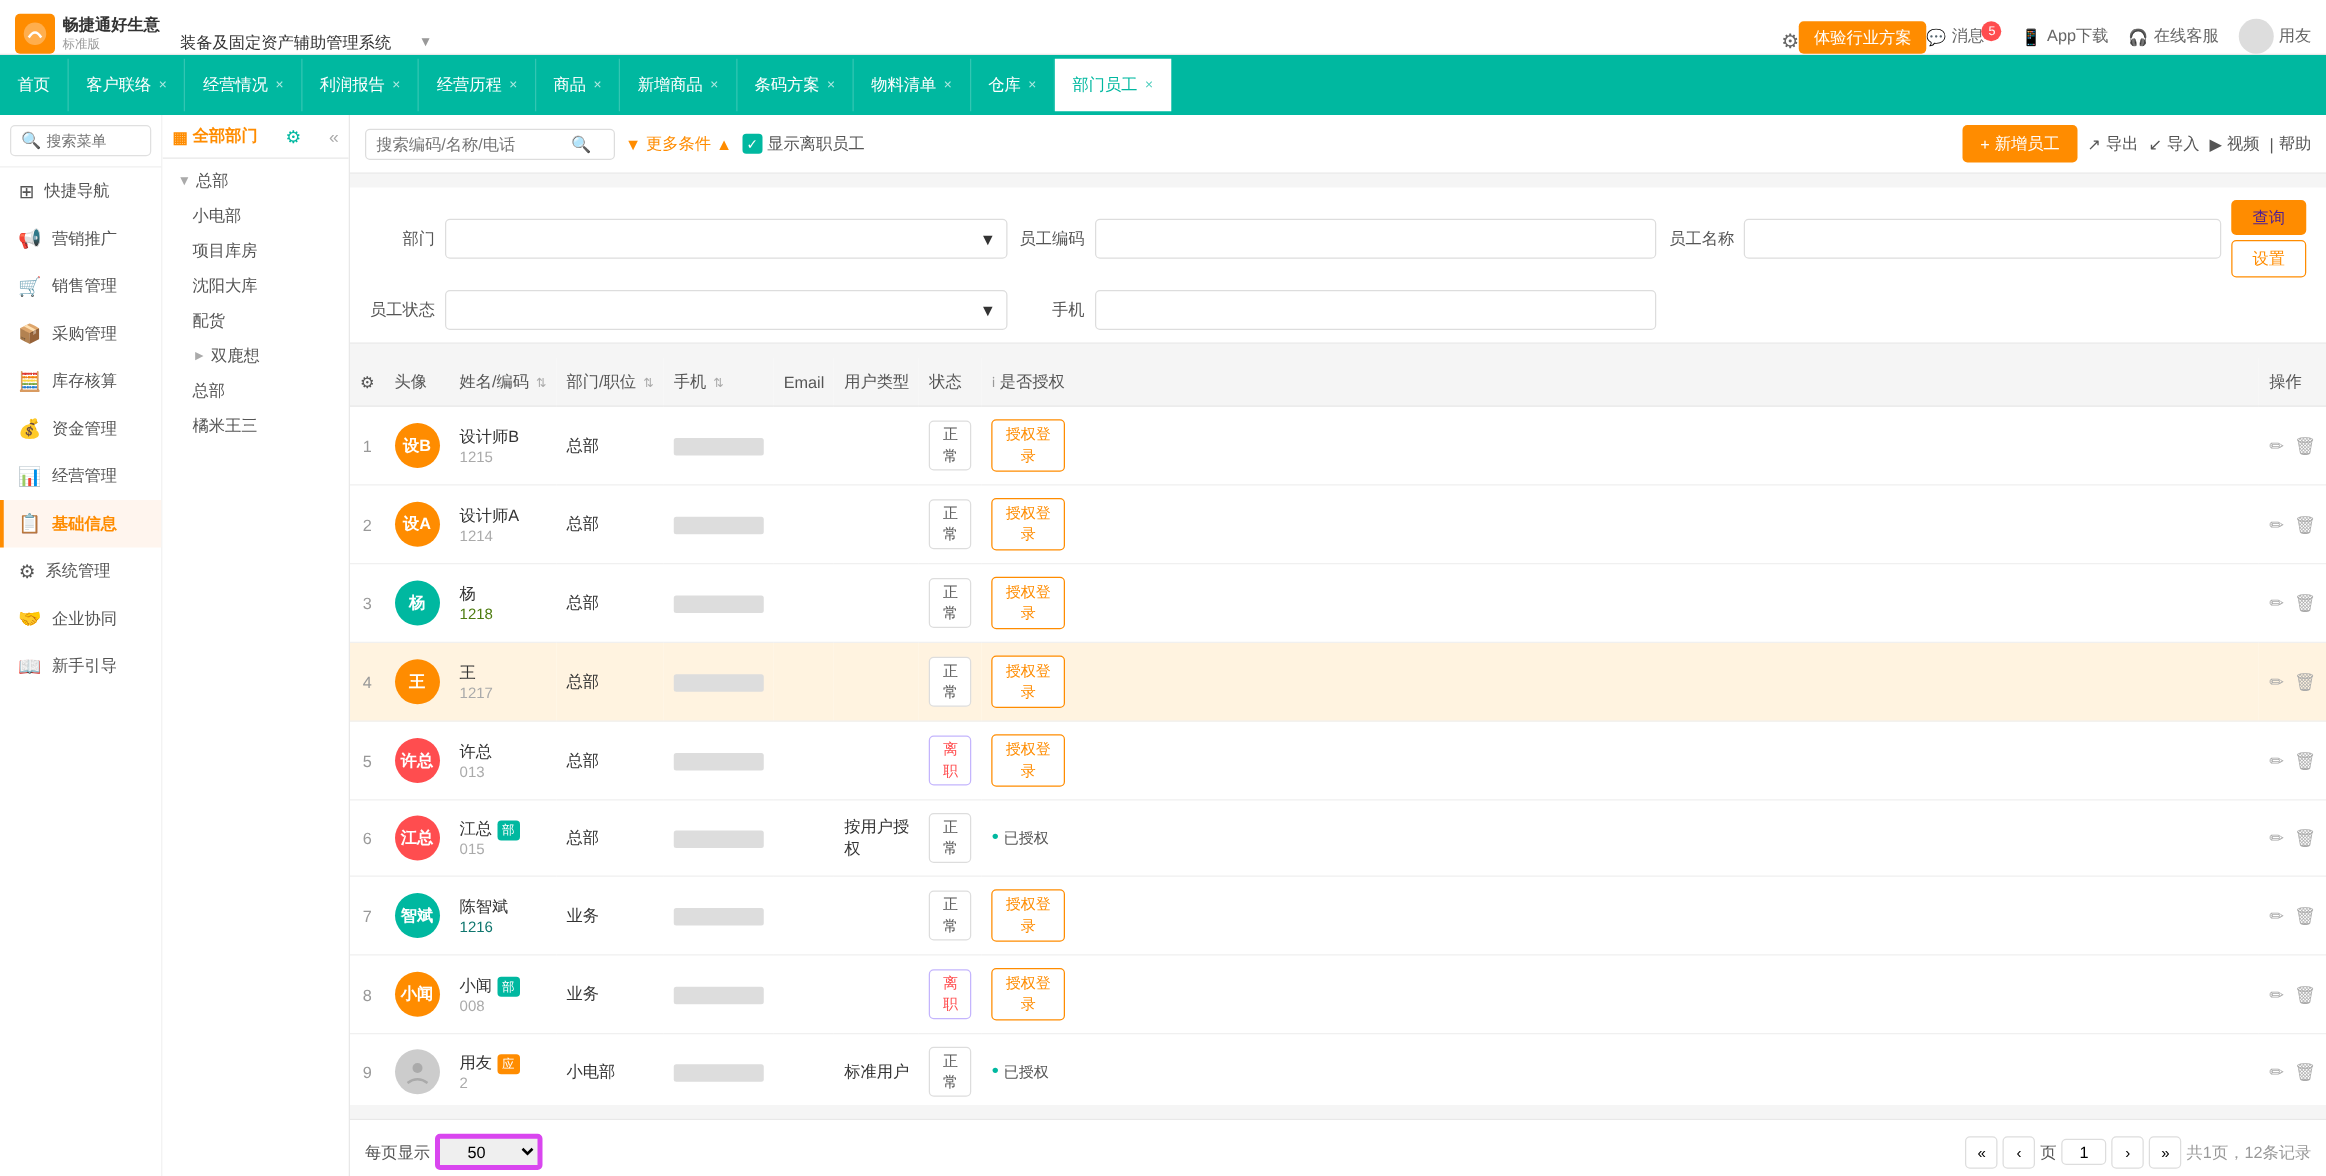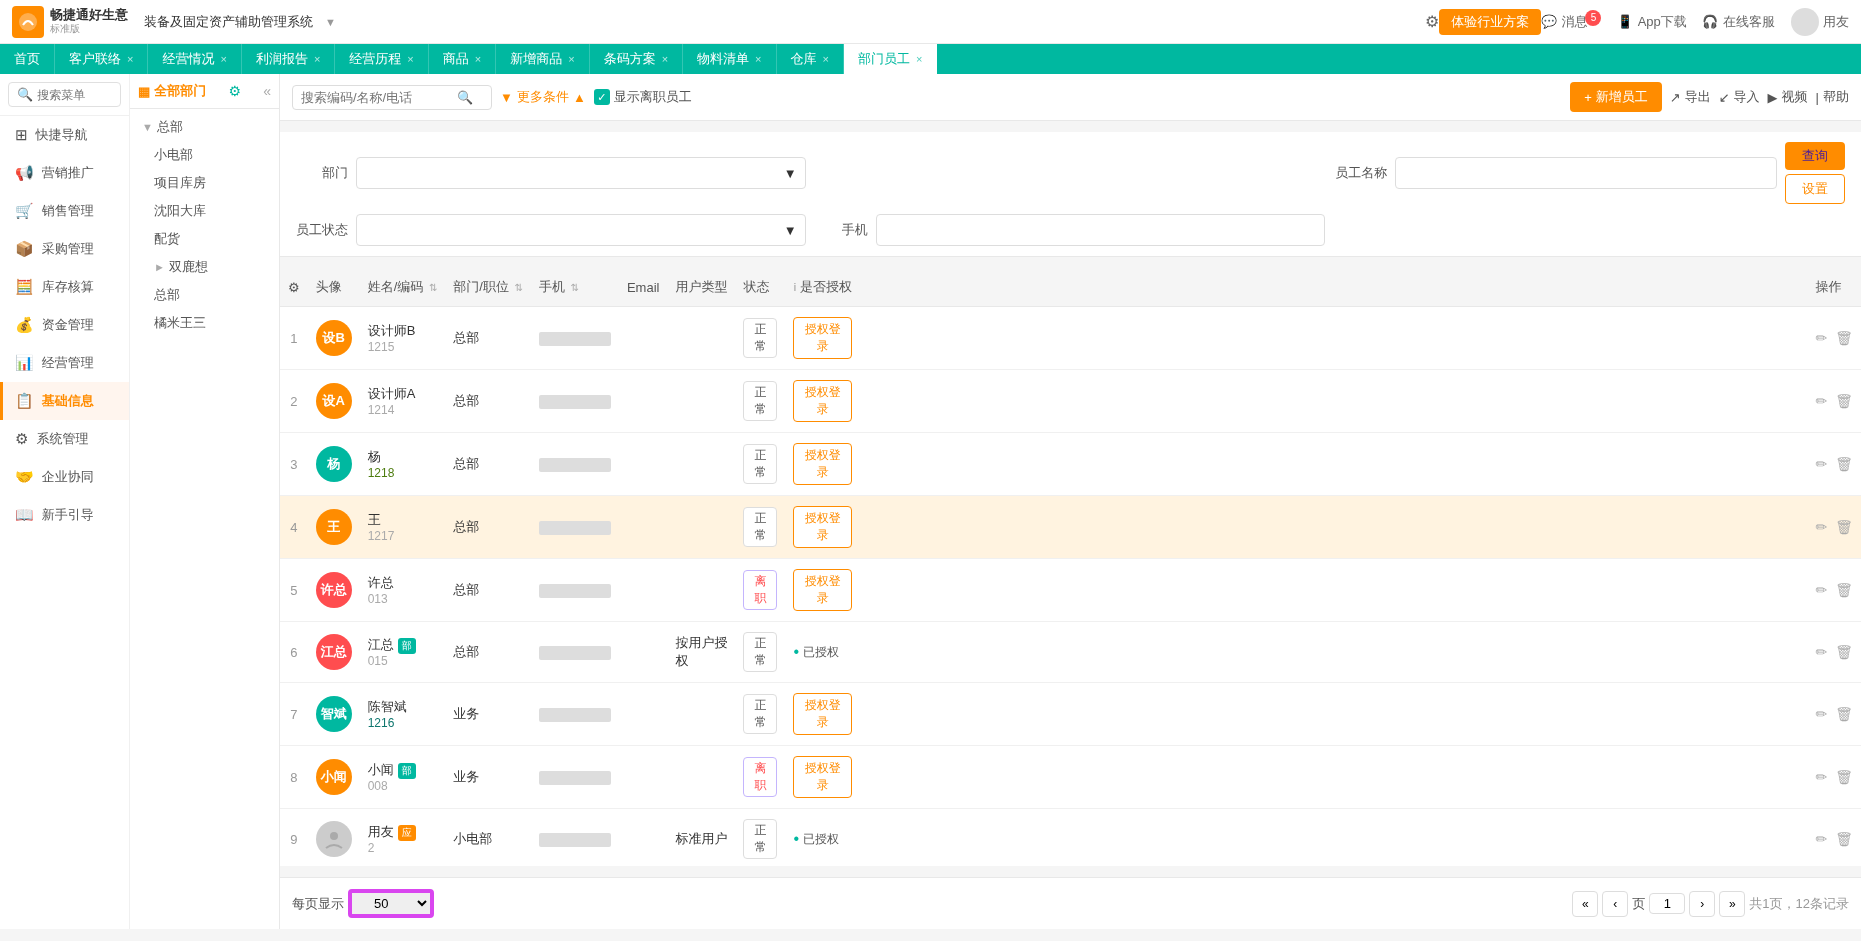--- a/index.html
+++ b/index.html
@@ -3,21 +3,21 @@
   <meta charset="utf-8">
   <style>
     * { box-sizing: border-box; margin: 0; padding: 0; }
     body { font-family: 'Microsoft YaHei', Arial, sans-serif; font-size: 13px; background: #f5f5f5; color: #333; }
 
     
     .top-header {
       height: 44px;
       background: #fff;
       display: flex;
-      align-items: center;
+      align-items: flex-end;
       padding: 0 12px;
       border-bottom: 1px solid #e8e8e8;
       position: relative;
     }
     .logo-area {
       display: flex;
       align-items: center;
       gap: 6px;
       min-width: 120px;
     }
@@ -30,21 +30,21 @@
       align-items: center;
       justify-content: center;
       color: #fff;
       font-size: 10px;
     }
     .logo-text { font-size: 13px; color: #333; font-weight: bold; line-height: 1.2; }
     .logo-sub { font-size: 10px; color: #999; }
     .system-title {
       display: flex;
       align-items: center;
-      gap: 12px;
+      gap: 22px;
       padding: 0 12px;
       font-size: 13px;
       color: #333;
       flex: 1;
     }
     .system-title .arrow { color: #999; font-size: 11px; }
     .header-actions {
       display: flex;
       align-items: center;
       gap: 16px;
@@ -90,21 +90,21 @@
     }
     .user-avatar {
       width: 28px;
       height: 28px;
       background: #ddd;
       border-radius: 50%;
     }
 
     
     .nav-tabs {
-      height: 30px;
+      height: 48px;
       background: #00b8a0;
       display: flex;
       align-items: center;
       padding: 0 0;
       overflow: hidden;
     }
     .nav-tab {
       padding: 0 14px;
       height: 42px;
       display: flex;
@@ -717,20 +717,24 @@
     </div>
 
     <div class="filter-area">
       <div class="filter-row">
         <span class="filter-label">部门</span>
         <div class="filter-select">
           <span></span>
           <span>▼</span>
         </div>
       </div>
+      <div class="filter-row">
+        <span class="filter-label">员工编码</span>
+        <input class="filter-input" type="text" style="">
+      </div>
       <div class="filter-row" style="grid-column:3; display:flex; align-items:center; gap:8px;">
         <span class="filter-label">员工名称</span>
         <input class="filter-input" type="text" style="flex: 1 1 0%;">
         <div style="display:flex;flex-direction:column;gap:4px;">
           <button class="btn-search">查询</button>
           <button class="btn-set">设置</button>
         </div>
       </div>
       <div class="filter-row">
         <span class="filter-label">员工状态</span>

